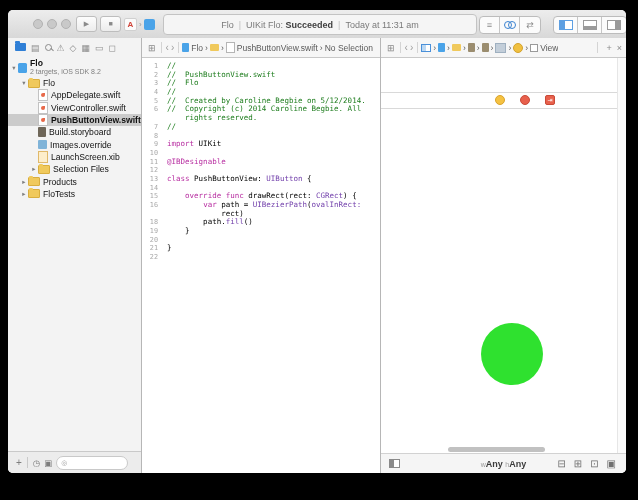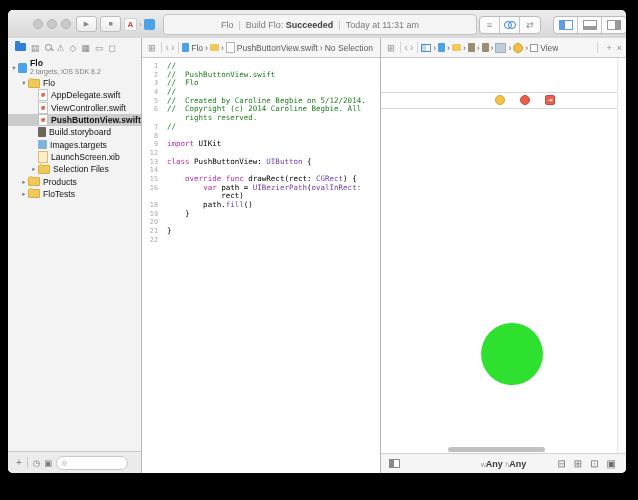--- a/index.html
+++ b/index.html
@@ -140,21 +140,21 @@
       <div class="tb-btn" style="left:68px"><span>▶</span></div>
       <div class="tb-btn" style="left:92px"><span>■</span></div>
       <div class="scheme">
         <span class="appicon">A</span>
         <span class="chev">›</span>
         <span class="device"></span>
       </div>
       <div class="activity">
         <span>Flo</span>
         <span class="sep">|</span>
-        <span><span>Build Flo: </span><b>Succeeded</b></span>
+        <span><span>UIKit Flo: </span><b>Succeeded</b></span>
         <span class="sep">|</span>
         <span>Today at 11:31 am</span>
       </div>
       <div class="seg" style="left:471px">
         <div class="cell">
             <span>≡</span>
           </div>
         <div class="cell">
             <span class="assist-ic">
               <i></i>
@@ -227,21 +227,21 @@
               <span class="nlabel">PushButtonView.swift</span>
             </div>
             <div class="nrow" style="padding-left: 22px;">
               <span class="disc"></span>
               <span class="fic storyboard"></span>
               <span class="nlabel">Build.storyboard</span>
             </div>
             <div class="nrow" style="padding-left: 22px;">
               <span class="disc"></span>
               <span class="fic xcassets"></span>
-              <span class="nlabel">Images.targets</span>
+              <span class="nlabel">Images.override</span>
             </div>
             <div class="nrow" style="padding-left: 22px;">
               <span class="disc"></span>
               <span class="fic xib"></span>
               <span class="nlabel">LaunchScreen.xib</span>
             </div>
             <div class="nrow" style="padding-left: 22px;">
               <span class="disc">▸</span>
               <span class="fic folder"></span>
               <span class="nlabel">Selection Files</span>
@@ -299,20 +299,22 @@
             <div class="cl"><span class="ln">1</span><span class="ct"><span class="tk-c">//</span></span></div>
             <div class="cl"><span class="ln">2</span><span class="ct"><span class="tk-c">//  PushButtonView.swift</span></span></div>
             <div class="cl"><span class="ln">3</span><span class="ct"><span class="tk-c">//  Flo</span></span></div>
             <div class="cl"><span class="ln">4</span><span class="ct"><span class="tk-c">//</span></span></div>
             <div class="cl"><span class="ln">5</span><span class="ct"><span class="tk-c">//  Created by Caroline Begbie on 5/12/2014.</span></span></div>
             <div class="cl"><span class="ln">6</span><span class="ct"><span class="tk-c">//  Copyright (c) 2014 Caroline Begbie. All</span></span></div>
             <div class="cl"><span class="ln"></span><span class="ct"><span class="tk-c">    rights reserved.</span></span></div>
             <div class="cl"><span class="ln">7</span><span class="ct"><span class="tk-c">//</span></span></div>
             <div class="cl"><span class="ln">8</span><span class="ct"></span></div>
             <div class="cl"><span class="ln">9</span><span class="ct"><span class="tk-k">import</span><span class="tk-p"> UIKit</span></span></div>
+            <div class="cl"><span class="ln">10</span><span class="ct"></span></div>
+            <div class="cl"><span class="ln">11</span><span class="ct"><span class="tk-k">@IBDesignable</span></span></div>
             <div class="cl"><span class="ln">12</span><span class="ct"></span></div>
             <div class="cl"><span class="ln">13</span><span class="ct"><span class="tk-k">class</span><span class="tk-p"> PushButtonView: </span><span class="tk-t">UIButton</span><span class="tk-p"> {</span></span></div>
             <div class="cl"><span class="ln">14</span><span class="ct"></span></div>
             <div class="cl"><span class="ln">15</span><span class="ct"><span class="tk-p">    </span><span class="tk-k">override</span><span class="tk-p"> </span><span class="tk-k">func</span><span class="tk-p"> drawRect(rect: </span><span class="tk-t">CGRect</span><span class="tk-p">) {</span></span></div>
             <div class="cl"><span class="ln">16</span><span class="ct"><span class="tk-p">        </span><span class="tk-k">var</span><span class="tk-p"> path = </span><span class="tk-t">UIBezierPath</span><span class="tk-p">(</span><span class="tk-t">ovalInRect:</span></span></div>
             <div class="cl"><span class="ln"></span><span class="ct"><span class="tk-p">            rect)</span></span></div>
             <div class="cl"><span class="ln">18</span><span class="ct"><span class="tk-p">        path.</span><span class="tk-t">fill</span><span class="tk-p">()</span></span></div>
             <div class="cl"><span class="ln">19</span><span class="ct"><span class="tk-p">    }</span></span></div>
             <div class="cl"><span class="ln">20</span><span class="ct"></span></div>
             <div class="cl"><span class="ln">21</span><span class="ct"><span class="tk-p">}</span></span></div>

